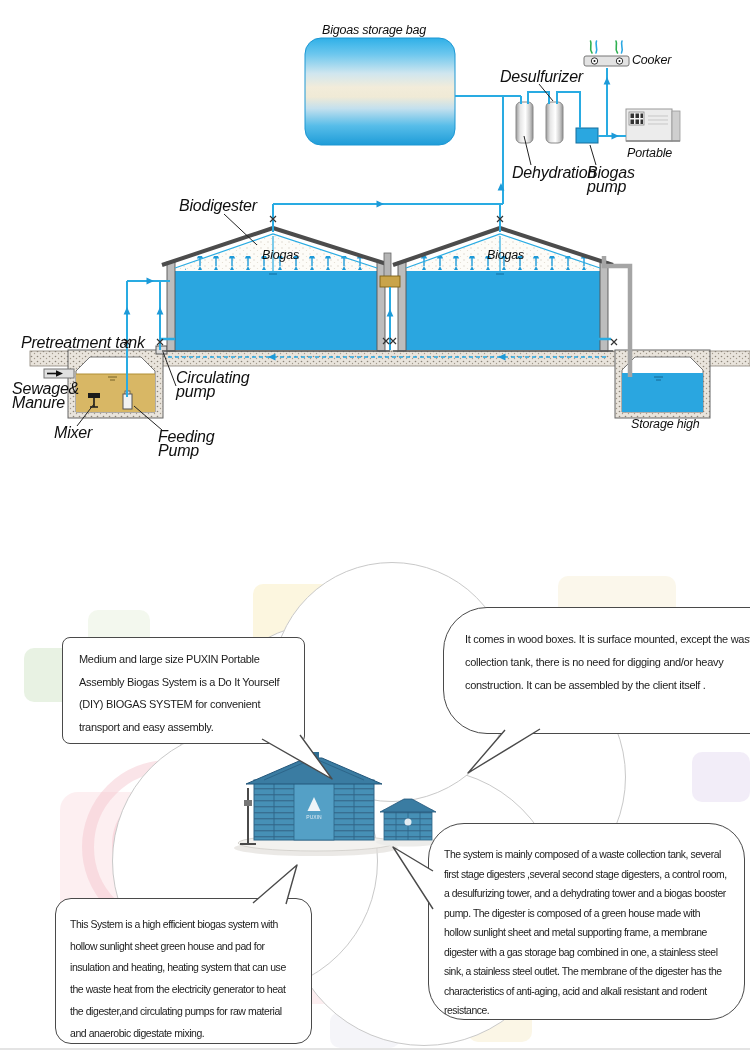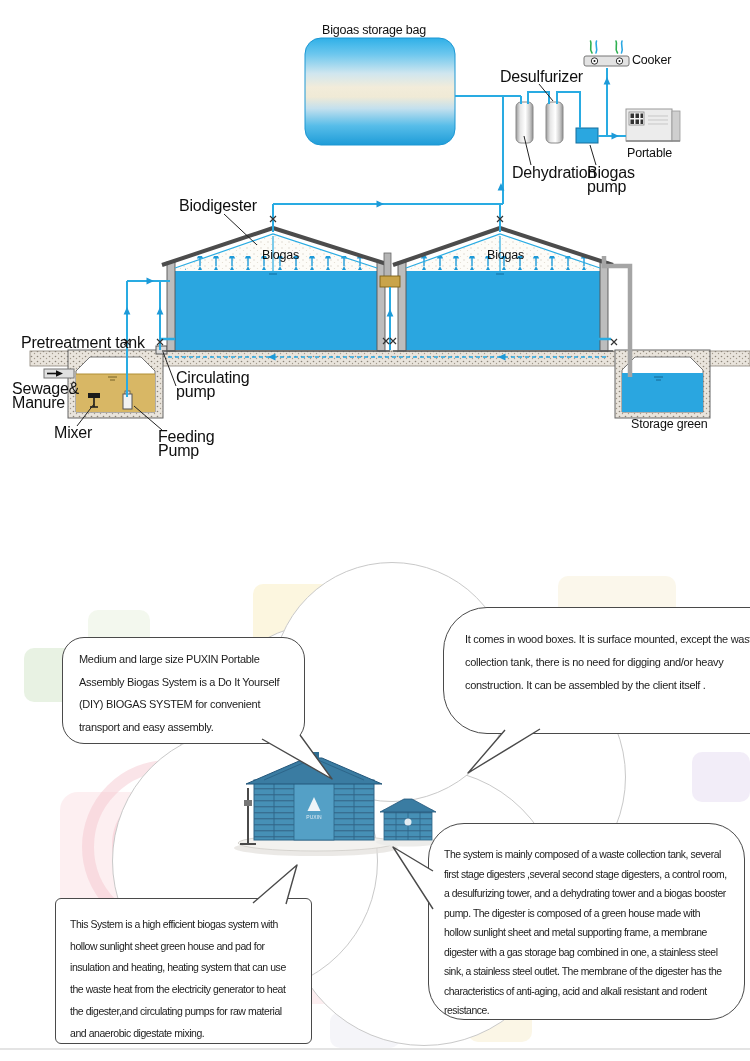--- a/index.html
+++ b/index.html
@@ -1,36 +1,36 @@
 <!DOCTYPE html>
 <html><head>
 <meta charset="utf-8">
 <style>
   html,body{margin:0;padding:0;background:#fff;}
   .page{position:relative;width:750px;height:1061px;background:#fff;overflow:hidden;
         font-family:"Liberation Sans",sans-serif;}
   
-  .diagram{position:absolute;left:0;top:0;width:750px;height:520px;}
+  .diagram{position:absolute;left:0;top:0;width:750px;height:520px;font-style:italic;}
   .diagram svg{position:absolute;left:0;top:0;}
   .dlbl{position:absolute;color:#0f0f0f;font-size:16px;line-height:14px;
         letter-spacing:-0.2px;white-space:pre-line;}
   .dlbl.big{font-size:12.5px;}
   
   .info{position:absolute;left:0;top:520px;width:750px;height:541px;overflow:hidden;}
   .tile{position:absolute;border-radius:10px;}
   .ring{position:absolute;border-radius:50%;}
   .cloud{position:absolute;border-radius:50%;background:#fff;border:1.4px solid #c9c9c9;}
   .bubble{position:absolute;background:#fff;border:1.5px solid #4a4a4a;color:#1c1c1c;
           box-sizing:border-box;z-index:5;}
   .bubble p{margin:0;}
-  .b1{left:62px;top:117px;width:243px;height:107px;border-radius:22px;
+  .b1{left:62px;top:117px;width:243px;height:107px;border-radius:8px;
       padding:10px 16px;font-size:11px;line-height:22.5px;letter-spacing:-0.3px;}
   .b2{left:443px;top:87px;width:351px;height:127px;border-radius:44px;
       padding:20px 21px;font-size:11px;line-height:23px;letter-spacing:-0.3px;}
-  .b3{left:55px;top:378px;width:257px;height:146px;border-radius:6px;
+  .b3{left:55px;top:378px;width:257px;height:146px;border-radius:16px;
       padding:15px 14px;font-size:10.5px;line-height:21.7px;letter-spacing:-0.45px;}
   .b4{left:428px;top:303px;width:317px;height:197px;border-radius:36px;
       padding:21px 15px;font-size:10.4px;line-height:19.5px;letter-spacing:-0.45px;}
   .tails{position:absolute;left:0;top:0;width:750px;height:541px;z-index:6;pointer-events:none;}
   .product{position:absolute;left:230px;top:228px;z-index:3;}
   .baseline{position:absolute;left:0;top:528px;width:750px;height:2px;background:#e4e4e4;}
 </style>
 </head>
 <body>
 
@@ -238,21 +238,21 @@
     <div class="dlbl big" style="left:262px;top:248px;">Biogas</div>
     <div class="dlbl big" style="left:487px;top:248px;">Biogas</div>
     <div class="dlbl" style="left:21px;top:336px;">Pretreatment tank</div>
     <div class="dlbl" style="left:176px;top:371px;">Circulating
 pump</div>
     <div class="dlbl" style="left:12px;top:382px;">Sewage&amp;
 Manure</div>
     <div class="dlbl" style="left:54px;top:426px;">Mixer</div>
     <div class="dlbl" style="left:158px;top:430px;">Feeding
 Pump</div>
-    <div class="dlbl big" style="left:631px;top:417px;">Storage green</div>
+    <div class="dlbl big" style="left:631px;top:417px;">Storage high</div>
   </div>
 
   <div class="info">
 
     <div class="tile" style="left:253px;top:64px;width:125px;height:70px;background:#f9eec4;opacity:.55;"></div>
     <div class="tile" style="left:558px;top:56px;width:118px;height:68px;background:#f7f0d8;opacity:.5;"></div>
     <div class="tile" style="left:24px;top:128px;width:74px;height:54px;background:#d9ead0;opacity:.6;"></div>
     <div class="tile" style="left:88px;top:90px;width:62px;height:48px;background:#e4f0da;opacity:.45;"></div>
     <div class="tile" style="left:60px;top:272px;width:350px;height:212px;background:#fbdfe4;opacity:.5;border-radius:18px;"></div>
     <div class="ring" style="left:82px;top:240px;width:150px;height:150px;border:12px solid #f4c3cd;opacity:.45;"></div>

